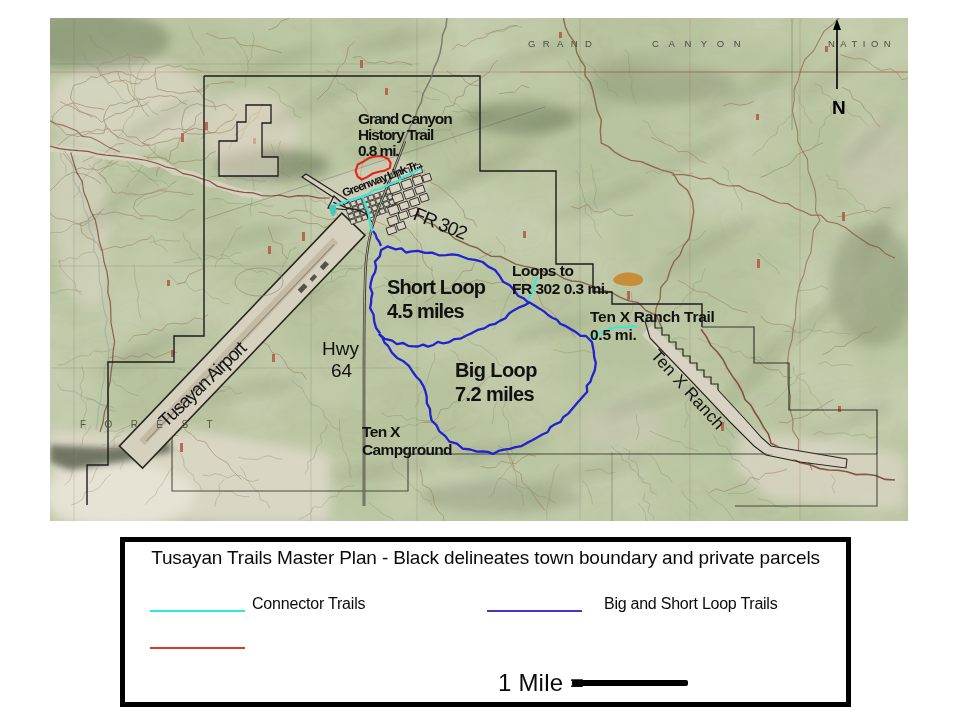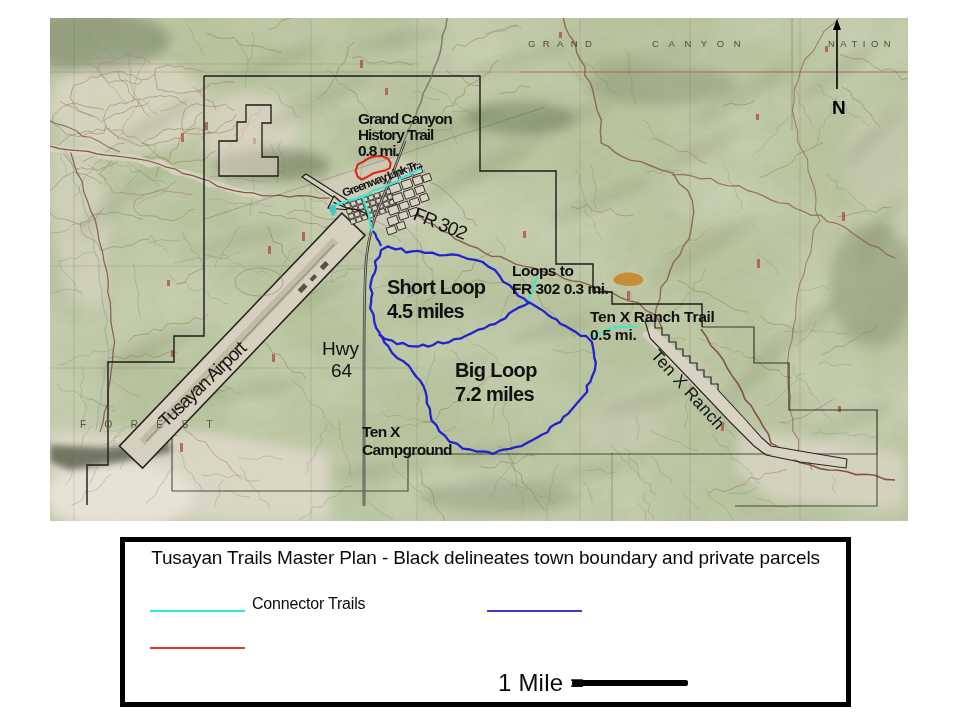--- a/index.html
+++ b/index.html
@@ -596,20 +596,21 @@
 
 <div class="ltitle">Tusayan Trails Master Plan - Black delineates town boundary and private parcels</div>
 
 <div class="lrow" style="top:52px">
       <span class="sw" style="left:5px;top:16px;background:#2ee8e0"></span>
       <span class="lab" style="left:107px">Connector Trails</span>
     </div>
 
 <div class="lrow" style="top:52px">
       <span class="sw" style="left:342px;top:16px;background:#4038c8"></span>
+      <span class="lab" style="left:459px;letter-spacing:-0.25px">Big and Short Loop Trails</span>
     </div>
 
 <div class="lrow" style="top:90px">
       <span class="sw" style="left:5px;top:15px;background:#d93a28"></span>
     </div>
 
 
 <div class="lrow" style="top:126px">
       <span class="lab" style="left:353px;font-size:24px;letter-spacing:0.2px">1 Mile =</span>
       <span class="mile"></span>

